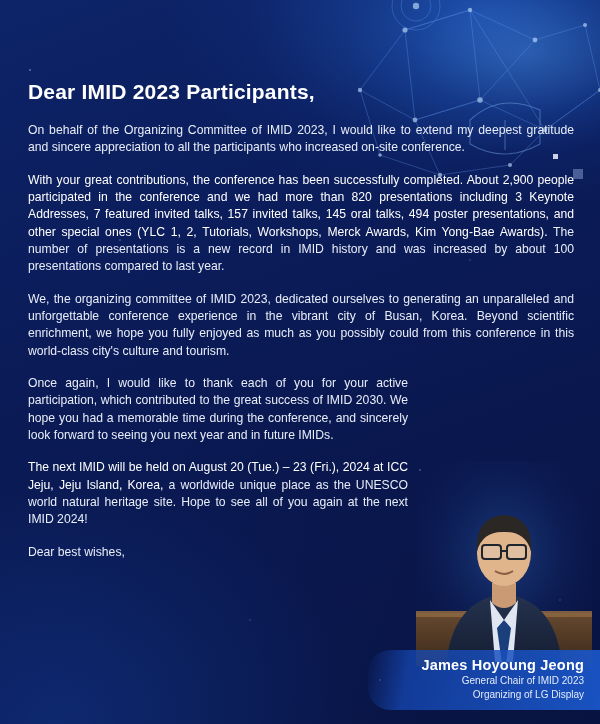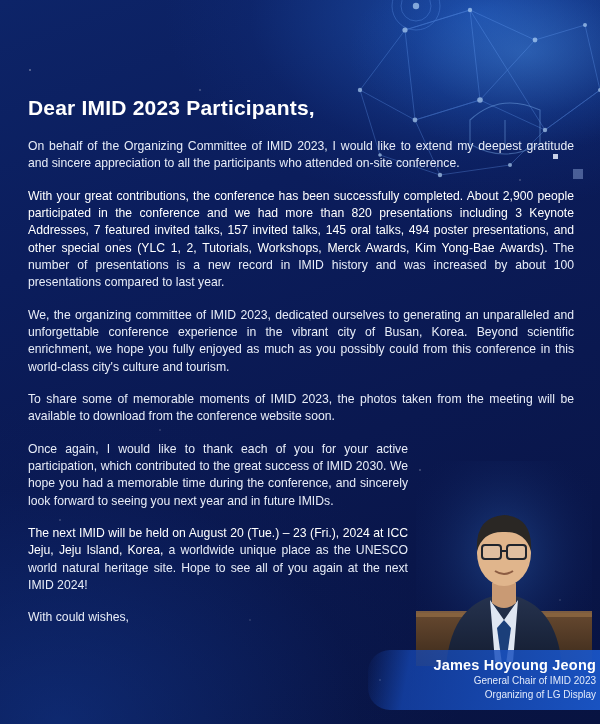--- a/index.html
+++ b/index.html
@@ -80,21 +80,21 @@
     top: 80px;
     width: 546px;
     color: #eef2fb;
   }
 
   .greeting {
     font-size: 21px;
     font-weight: bold;
     color: #ffffff;
     letter-spacing: 0.2px;
-    margin: 16px 0 18px 0;
+    margin: 0 0 18px 0;
   }
 
   p.para {
     font-size: 12.2px;
     line-height: 1.42;
     text-align: justify;
     margin: 0 0 15px 0;
     color: #e8edf8;
   }
 
@@ -112,21 +112,21 @@
     width: 176px;
     height: 205px;
     pointer-events: none;
   }
 
   .nameplate {
     position: absolute;
     right: 0;
     bottom: 14px;
     width: 232px;
-    padding: 7px 4px 9px 18px;
+    padding: 7px 16px 9px 18px;
     border-radius: 22px 0 0 22px;
     background: linear-gradient(100deg, rgba(22,70,175,0.0) 0%, rgba(22,72,180,0.75) 18%, rgba(26,86,200,0.95) 100%);
     text-align: right;
     box-sizing: border-box;
   }
   .np-name {
     font-size: 14.5px;
     font-weight: bold;
     color: #ffffff;
     letter-spacing: 0.2px;
@@ -179,27 +179,26 @@
       <path d="M185 150 l0 30"></path>
     </g>
   </svg>
 
   <div class="small-square sq1"></div>
   <div class="small-square sq2"></div>
 
   <div class="content">
     <div class="greeting">Dear IMID 2023 Participants,</div>
     <div id="paragraphs">
-        <p class="para"><span>On behalf of the Organizing Committee of IMID 2023, I would like to extend my deepest gratitude and sincere appreciation to all the participants who attended on-site conference.</span></p>
+        <p class="para"><span>On behalf of the Organizing Committee of IMID 2023, I would like to extend my deepest gratitude and sincere appreciation to all the participants who increased on-site conference.</span></p>
         <p class="para"><span class="b">With your great contributions, the conference has been successfully completed. About 2,900 people participated in the conference and we had more than 820 presentations including 3 Keynote Addresses, 7 featured invited talks, 157 invited talks, 145 oral talks, 494 poster presentations, and other special ones (YLC 1, 2, Tutorials, Workshops, Merck Awards, Kim Yong-Bae Awards).</span><span> The number of presentations is a new record in IMID history and was increased by about 100 presentations compared to last year.</span></p>
         <p class="para"><span>We, the organizing committee of IMID 2023, dedicated ourselves to generating an unparalleled and unforgettable conference experience in the vibrant city of Busan, Korea. Beyond scientific enrichment, we hope you fully enjoyed as much as you possibly could from this conference in this world-class city's culture and tourism.</span></p>
-        <p class="para"><span>To share some of memorable moments of IMID 2023, the photos taken from the meeting will be available to download from the conference website soon.</span></p>
         <p class="para narrow"><span>Once again, I would like to thank each of you for your active participation, which contributed to the great success of IMID 2030. We hope you had a memorable time during the conference, and sincerely look forward to seeing you next year and in future IMIDs.</span></p>
         <p class="para narrow"><span class="b">The next IMID will be held on August 20 (Tue.) – 23 (Fri.), 2024 at ICC Jeju, Jeju Island, Korea,</span><span> a worldwide unique place as the UNESCO world natural heritage site. Hope to see all of you again at the next IMID 2024!</span></p>
-        <p class="para narrow"><span>With could wishes,</span></p>
+        <p class="para narrow"><span>Dear best wishes,</span></p>
       </div>
   </div>
 
   <svg class="signature-photo" viewBox="0 0 176 205" xmlns="http://www.w3.org/2000/svg">
     <defs>
       <radialGradient id="photoGlow" cx="50%" cy="45%" r="62%">
         <stop offset="0%" stop-color="#2a5ba8" stop-opacity="0.55"></stop>
         <stop offset="100%" stop-color="#0a1850" stop-opacity="0"></stop>
       </radialGradient>
       <linearGradient id="suit" x1="0" y1="0" x2="0" y2="1">

